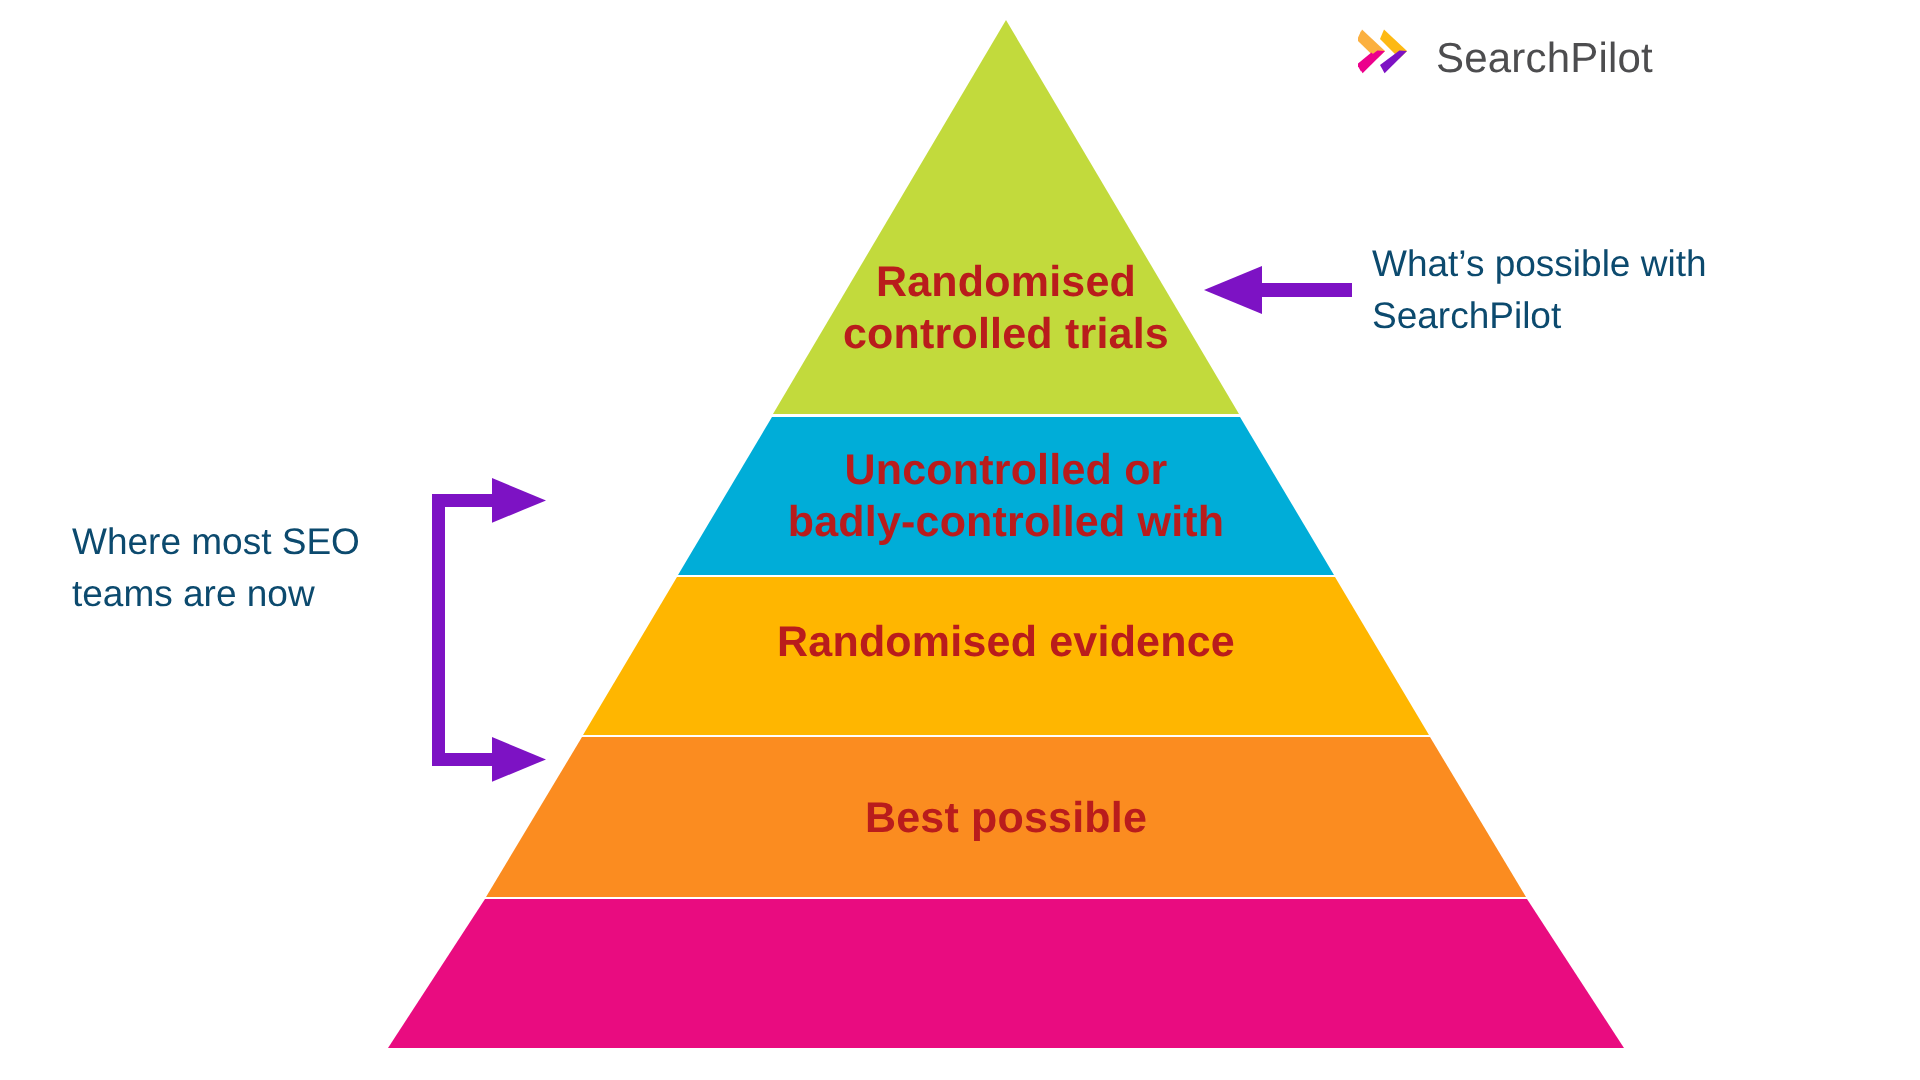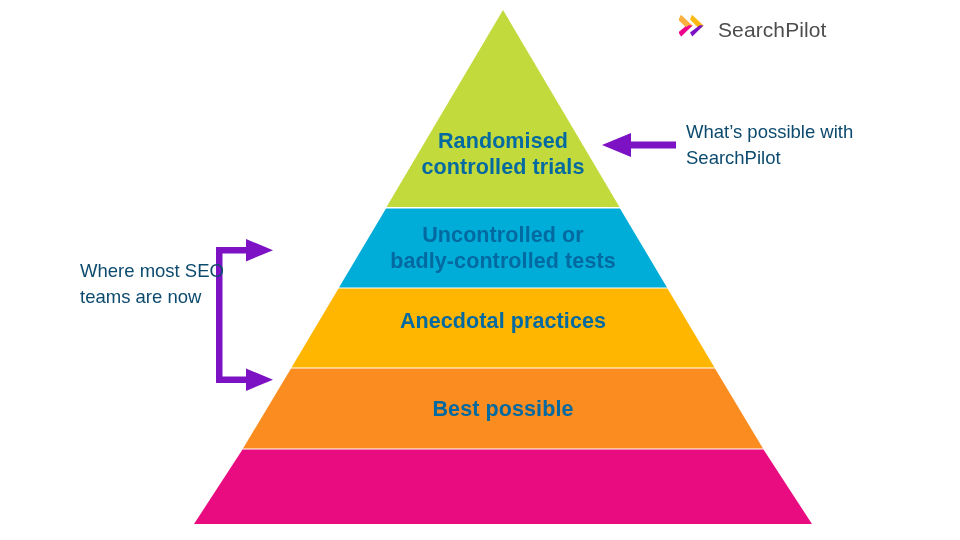--- a/index.html
+++ b/index.html
@@ -47,21 +47,21 @@
     position: absolute;
     left: 0; top: 0;
     width: 960px;
     height: 540px;
   }
 
   
   .band-label {
     position: absolute;
     text-align: center;
-    color: #0369a1;
+    color: #b91c1c;
     font-family: "Liberation Sans", sans-serif;
     font-weight: bold;
     letter-spacing: 0.1px;
     line-height: 1.22;
     white-space: pre-line;
     pointer-events: none;
   }
   .band-label.l0 { left: 303px; top: 128px; width: 400px; font-size: 21.5px; }
   .band-label.l1 { left: 303px; top: 222px; width: 400px; font-size: 21.5px; }
   .band-label.l2 { left: 303px; top: 308px; width: 400px; font-size: 21.5px; }
@@ -86,21 +86,20 @@
   }
   #anno-right-text {
     left: 686px;
     top: 119px;
     width: 250px;
   }
   #anno-left-text {
     left: 36px;
     top: 258px;
     width: 180px;
-    margin-left: 44px;
   }
 </style>
 </head>
 <body>
 
 <div id="stage">
 
   <div class="logo">
     <span class="logo-mark">
       <svg width="30" height="26" viewBox="0 0 30 26" xmlns="http://www.w3.org/2000/svg">
@@ -126,22 +125,22 @@
     <polygon points="338.5,288.5 667.5,288.5 714.5,367.5 291.5,367.5" fill="#ffb600"></polygon>
 
     <polygon points="291.0,368.5 715.0,368.5 763.0,448.5 243.0,448.5" fill="#fb8c20"></polygon>
 
     <polygon points="242.5,449.5 763.5,449.5 812.0,524.0 194.0,524.0" fill="#e90c80"></polygon>
   </svg>
 
   <div class="band-label l0">Randomised
 controlled trials</div>
   <div class="band-label l1">Uncontrolled or
-badly-controlled tests</div>
-  <div class="band-label l2">Anecdotal practices</div>
+badly-controlled with</div>
+  <div class="band-label l2">Randomised evidence</div>
   <div class="band-label l3">Best possible</div>
 
   <svg id="annotations" viewBox="0 0 960 540" xmlns="http://www.w3.org/2000/svg">
 
     <g>
       <rect x="626" y="141.5" width="50" height="7" fill="#7d12c4"></rect>
       <polygon points="602,145 631,133 631,157" fill="#7d12c4"></polygon>
     </g>
 
     <g>

